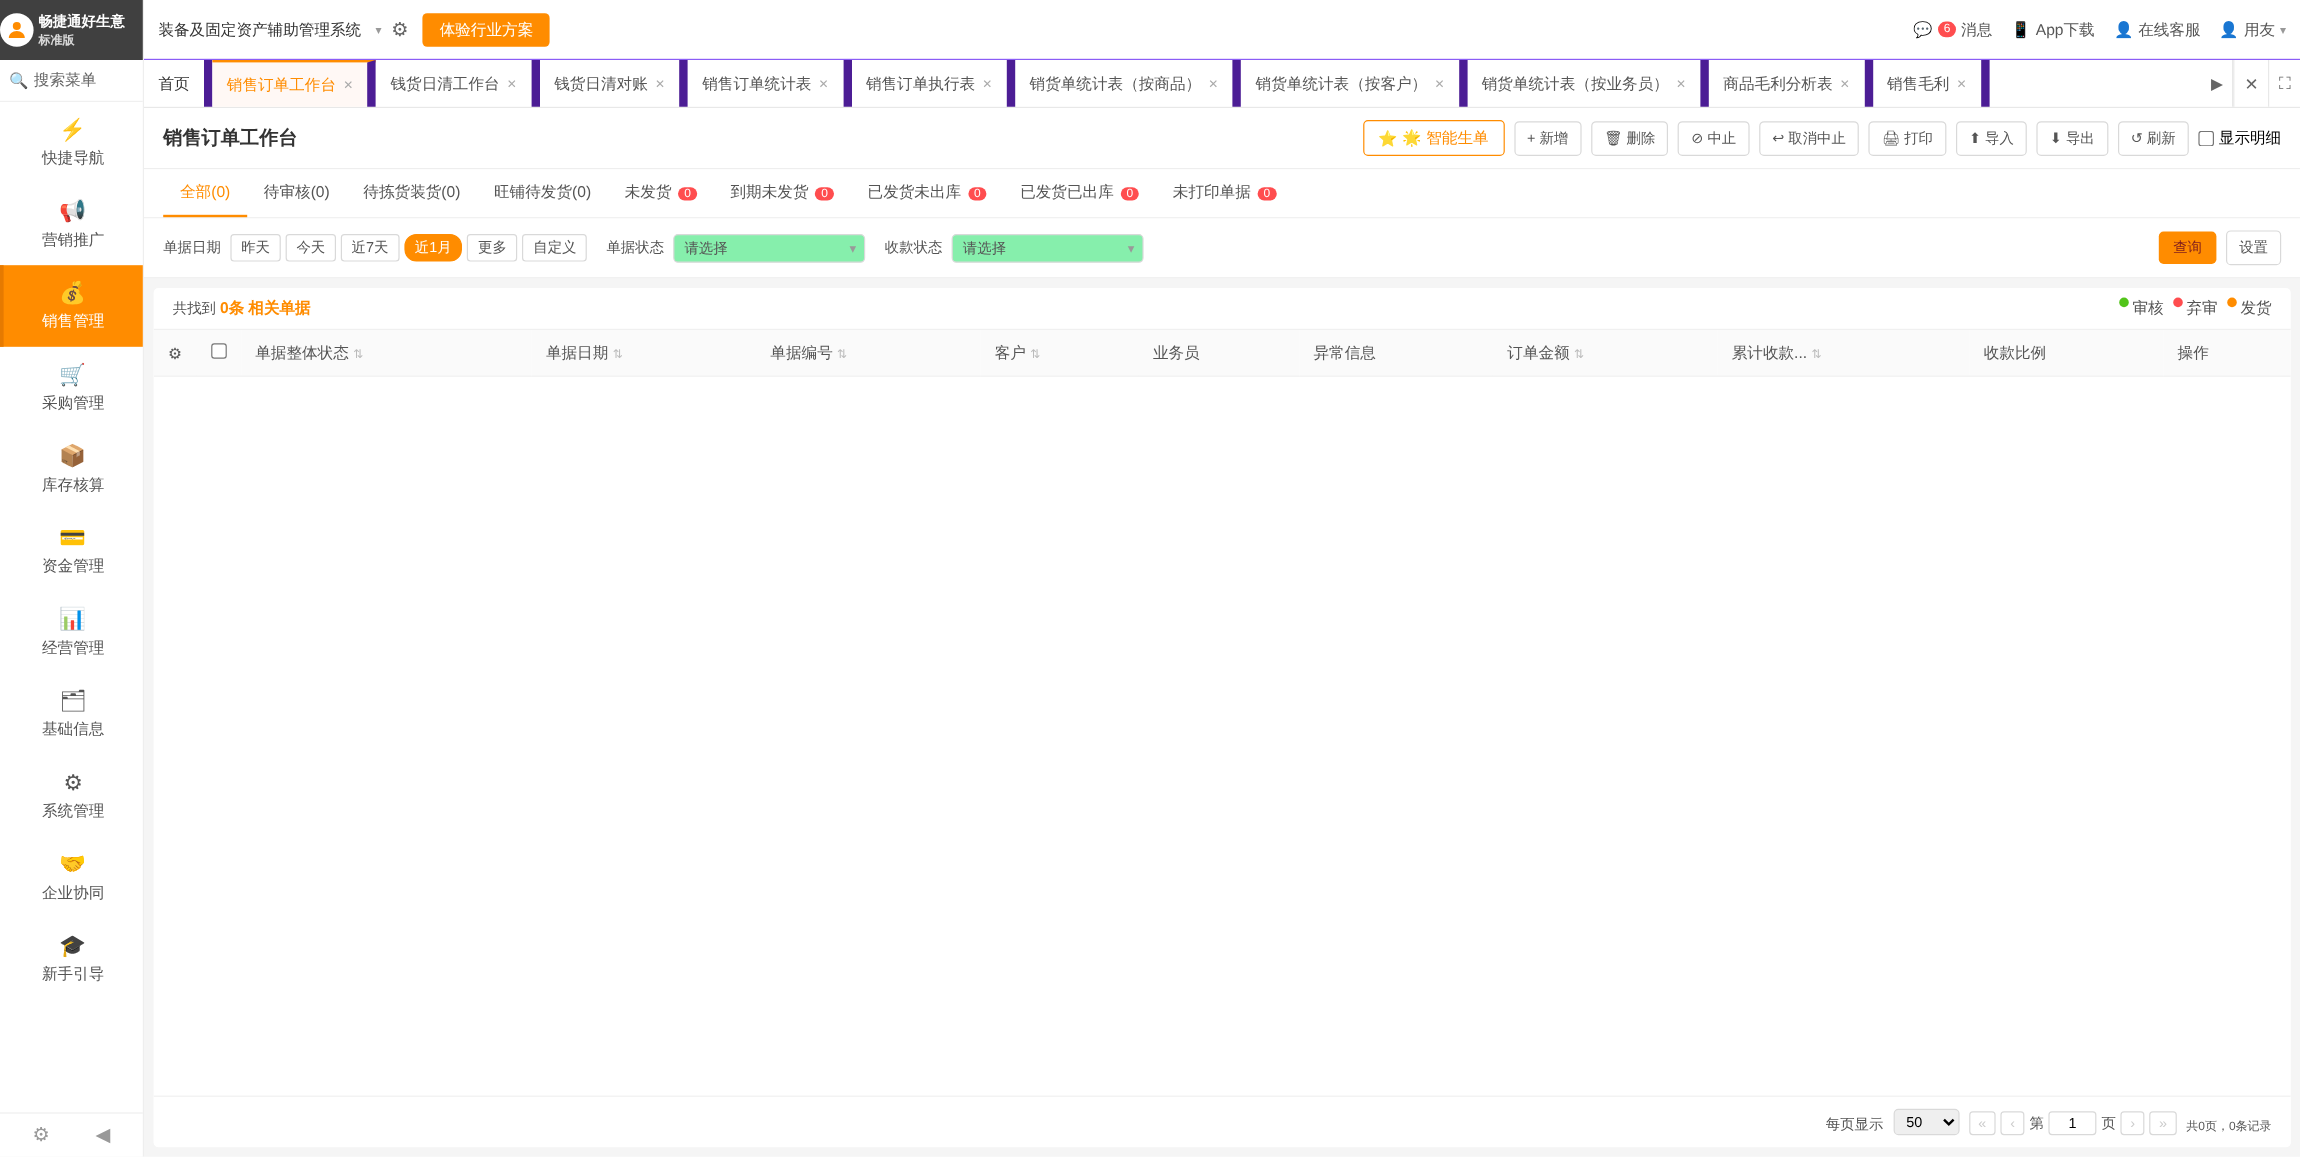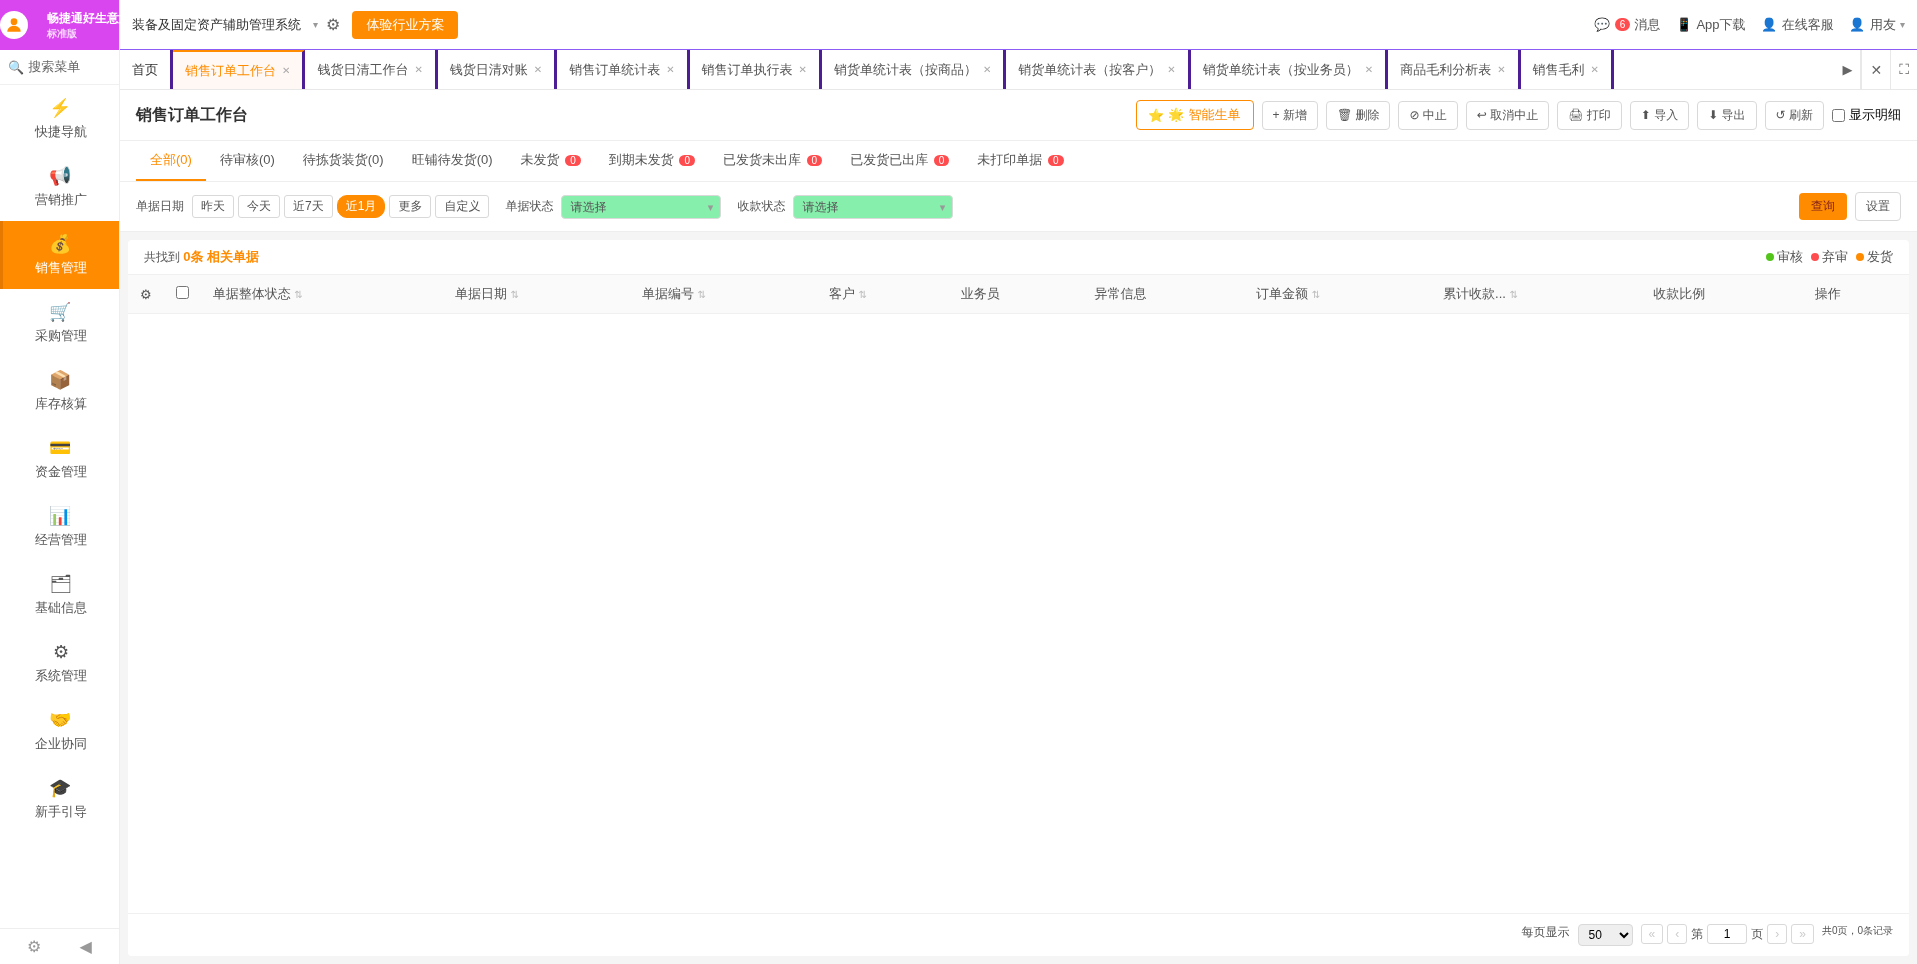--- a/index.html
+++ b/index.html
@@ -1,20 +1,20 @@
 <!DOCTYPE html>
 <html><head>
   <meta charset="utf-8">
   <style>
     * { box-sizing: border-box; margin: 0; padding: 0; font-family: 'Microsoft YaHei', Arial, sans-serif; font-size: 13px; }
     body { display: flex; height: 964px; overflow: hidden; background: #f5f5f5; }
 
     
     .sidebar { width: 120px; background: #fff; display: flex; flex-direction: column; border-right: 1px solid #eee; flex-shrink: 0; }
-    .sidebar-logo { background: #d946ef; height: 50px; display: flex; align-items: center; justify-content: space-between; color: #fff; font-weight: bold; font-size: 14px; gap: 4px; }
+    .sidebar-logo { background: #404040; height: 50px; display: flex; align-items: center; justify-content: flex-start; color: #fff; font-weight: bold; font-size: 14px; gap: 4px; }
     .sidebar-logo-icon { width: 28px; height: 28px; background: #fff; border-radius: 50%; display: flex; align-items: center; justify-content: center; }
     .sidebar-logo-icon svg { width: 20px; height: 20px; }
     .sidebar-search { padding: 8px; border-bottom: 1px solid #f0f0f0; display: flex; align-items: center; gap: 4px; color: #666; cursor: pointer; }
     .sidebar-nav-item { display: flex; flex-direction: column; align-items: center; justify-content: center; padding: 12px 4px; cursor: pointer; color: #555; border-left: 3px solid transparent; gap: 4px; font-size: 12px; }
     .sidebar-nav-item.active { background: #ff8c00; color: #fff; border-left: 3px solid #e67a00; }
     .sidebar-nav-item .nav-icon { font-size: 18px; }
     .sidebar-bottom { margin-top: auto; border-top: 1px solid #eee; padding: 8px; display: flex; justify-content: space-around; }
     .sidebar-bottom-icon { cursor: pointer; color: #999; font-size: 16px; }
 
     
@@ -24,21 +24,21 @@
     .topbar { height: 50px; background: #fff; display: flex; align-items: center; padding: 0 12px; border-bottom: 1px solid #8b5cf6; gap: 8px; }
     .topbar-settings { color: #666; cursor: pointer; font-size: 16px; margin-right: 4px; }
     .topbar-btn { background: #ff8c00; color: #fff; border: none; border-radius: 4px; padding: 5px 14px; cursor: pointer; font-size: 13px; }
     .topbar-right { display: flex; align-items: center; gap: 16px; margin-left: auto; }
     .topbar-right-item { display: flex; align-items: center; gap: 4px; color: #555; cursor: pointer; font-size: 12px; }
     .topbar-badge { background: #ff4d4f; color: #fff; border-radius: 8px; padding: 1px 5px; font-size: 10px; }
     .dropdown-arrow { font-size: 10px; color: #999; }
 
     
     .tabbar { height: 40px; background: #fff; display: flex; align-items: center; border-bottom: 1px solid #e8e8e8; overflow: hidden; }
-    .tab-item { display: flex; align-items: center; padding: 0 12px; height: 40px; border-right: 3px solid #4c1d95; cursor: pointer; white-space: nowrap; gap: 6px; color: #555; font-size: 12px; flex-shrink: 0; }
+    .tab-item { display: flex; align-items: center; padding: 0 12px; height: 40px; border-right: 7px solid #4c1d95; cursor: pointer; white-space: nowrap; gap: 6px; color: #555; font-size: 12px; flex-shrink: 0; }
     .tab-item.active { background: #fff8f5; color: #ff8c00; border-top: 2px solid #ff8c00; }
     .tab-item.home { color: #333; font-weight: 500; }
     .tab-close { color: #aaa; font-size: 10px; cursor: pointer; }
     .tab-more { padding: 0 8px; cursor: pointer; color: #666; border-right: 1px solid #e8e8e8; height: 40px; display: flex; align-items: center; }
     .tab-action-btn { padding: 0 8px; height: 40px; display: flex; align-items: center; color: #666; cursor: pointer; border-left: 1px solid #e8e8e8; font-size: 14px; }
 
     
     .page-content { flex: 1; display: flex; flex-direction: column; overflow: hidden; background: #f5f5f5; }
     .page-header { background: #fff; padding: 10px 16px; display: flex; align-items: center; border-bottom: 1px solid #eee; }
     .page-title { font-size: 16px; font-weight: 600; color: #333; flex: 1; }
@@ -66,39 +66,39 @@
     .select-wrapper { position: relative; display: inline-block; }
     .select-wrapper::after { content: '▾'; position: absolute; right: 8px; top: 50%; transform: translateY(-50%); color: #999; pointer-events: none; font-size: 11px; }
     .expand-btn { color: #ff8c00; cursor: pointer; font-size: 12px; display: flex; align-items: center; gap: 4px; margin-left: auto; }
 
     
     .table-area { flex: 1; background: #fff; margin: 8px; border-radius: 4px; display: flex; flex-direction: column; overflow: hidden; }
     .table-info { padding: 8px 16px; display: flex; align-items: center; justify-content: space-between; border-bottom: 1px solid #f0f0f0; }
     .table-count { font-size: 12px; color: #555; }
     .table-count span { color: #ff8c00; font-weight: 600; }
     .table-batch-actions { display: flex; gap: 8px; }
-    .batch-btn { font-size: 12px; color: #555; cursor: pointer; display: flex; align-items: center; gap: 3px; }
+    .batch-btn { font-size: 12px; color: #555; cursor: pointer; display: flex; gap: 3px; }
     .batch-btn .dot { width: 8px; height: 8px; border-radius: 50%; }
     .dot-green { background: #52c41a; }
     .dot-red { background: #ff4d4f; }
     .dot-orange { background: #ff8c00; }
 
     
     .data-table { width: 100%; border-collapse: collapse; font-size: 12px; }
     .data-table th { background: #fafafa; padding: 10px 12px; text-align: left; border-bottom: 1px solid #f0f0f0; color: #555; font-weight: 500; white-space: nowrap; }
     .data-table th .sort-icon { color: #bbb; font-size: 10px; cursor: pointer; }
     .data-table .checkbox-col { width: 30px; }
     .data-table .settings-col { width: 30px; }
 
     
     .empty-state { flex: 1; display: flex; flex-direction: column; align-items: center; justify-content: center; padding: 60px; }
     .empty-text { color: #999; font-size: 14px; }
 
     
-    .pagination { padding: 10px 16px; display: flex; align-items: flex-start; justify-content: flex-end; gap: 8px; border-top: 1px solid #f0f0f0; background: #fff; }
+    .pagination { padding: 10px 16px; display: flex; align-items: flex-end; justify-content: flex-end; gap: 8px; border-top: 1px solid #f0f0f0; background: #fff; }
     .page-size-label { color: #555; font-size: 12px; }
     .page-size-select { border: 1px solid #d9d9d9; border-radius: 4px; padding: 2px 6px; font-size: 12px; }
     .page-nav { display: flex; align-items: center; gap: 4px; }
     .page-btn { border: 1px solid #d9d9d9; border-radius: 3px; padding: 2px 7px; cursor: pointer; background: #fff; font-size: 12px; color: #555; }
     .page-btn:disabled { color: #ccc; cursor: default; }
     .page-input { border: 1px solid #d9d9d9; border-radius: 3px; padding: 2px 6px; width: 40px; text-align: center; font-size: 12px; }
     .page-total { color: #555; font-size: 10px; }
 
     
     .tabbar-scroll { display: flex; overflow: hidden; flex: 1; }

